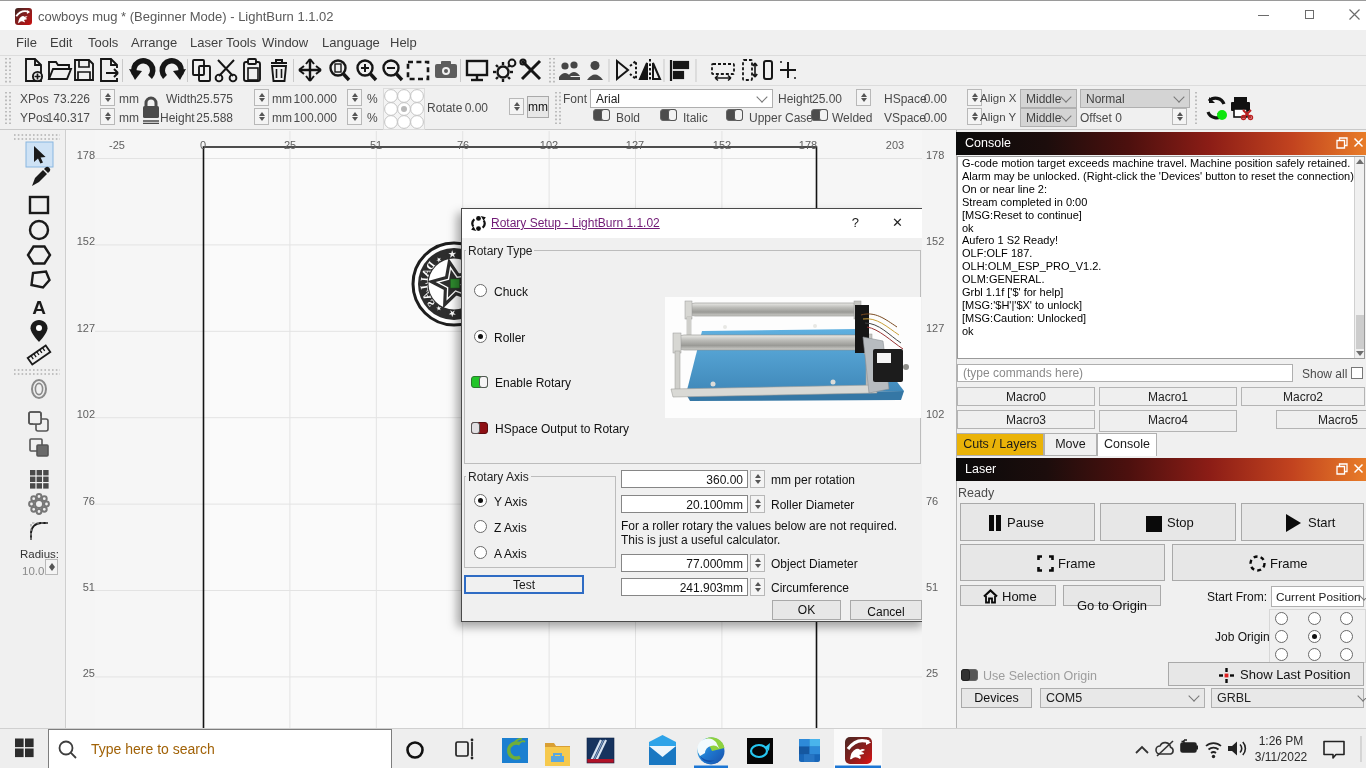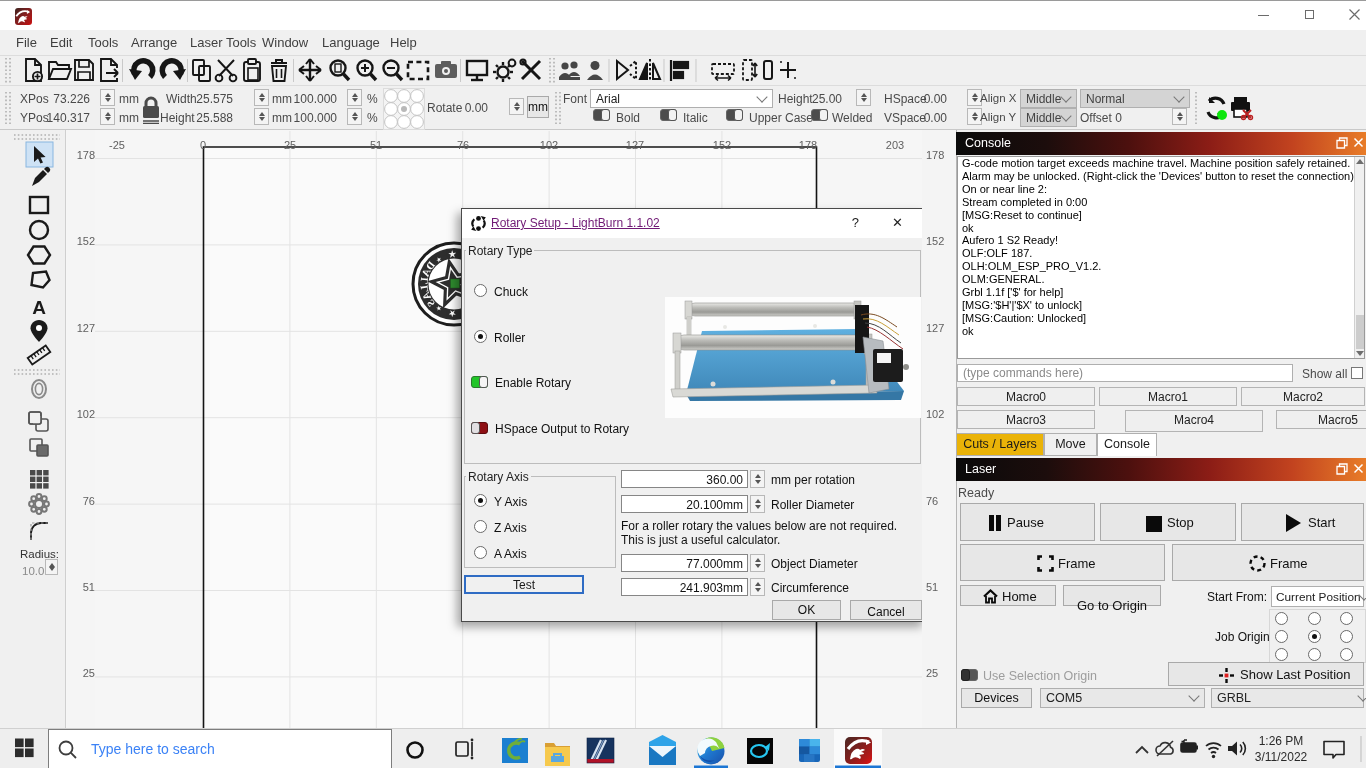--- a/index.html
+++ b/index.html
@@ -46,32 +46,33 @@
 #dlg{position:absolute;left:461px;top:208px;width:465px;height:414px;background:#f0f0f0;border:1px solid #4a4a4a;box-shadow:-4px 5px 9px rgba(0,0,0,.35);}
 #dlgtitle{position:absolute;left:0;top:0;width:463px;height:29px;background:#ffffff;}
 #dlgtitle .t{position:absolute;left:29px;top:7px;font-size:12px;color:#701a75;text-decoration:underline;}
 .gbox{position:absolute;border:1px solid #bcbcbc;}
 .glabel{position:absolute;font-size:12px;color:#222;background:#f0f0f0;padding:0 2px;}
 .dfield{position:absolute;background:#fff;border:1px solid #868686;font-size:12px;color:#111;text-align:right;}
 .dlabel{position:absolute;font-size:12px;color:#111;}
 
 #taskbar{position:absolute;left:0;top:728px;width:1366px;height:40px;background:#eeeeee;border-top:1px solid #d0d0d0;}
 #search{position:absolute;left:48px;top:0px;width:344px;height:40px;background:#fff;border:1px solid #7d7d7d;}
-#search span{position:absolute;left:42px;top:11px;color:#3b82f6;font-size:14px;}
+#search span{position:absolute;left:42px;top:11px;color:#a16207;font-size:14px;}
 </style></head>
 <body>
 
 <div id="titlebar">
   <div class="lb-logo" style="left:15px;top:7px;width:17px;height:17px;">
   <svg width="17" height="17" viewBox="0 0 27 27" style="position:absolute;left:0;top:0;">
     <path d="M2,13 Q10,2 22,6" fill="none" stroke="#fff" stroke-width="3"></path>
     <path d="M19,3.5 L24,6.5 L19,9.5" fill="#fff"></path>
     <path d="M5,24 Q6,15 11,13 Q14,12 15,14 Q18,12 20,14 L16,16 Q19,16 19,18 L14,19 Q17,21 15,23 Q11,20 8,22 Q6,25 5,24 Z" fill="#fff"></path>
   </svg>
 </div>
+  <div class="title">cowboys mug * (Beginner Mode) - LightBurn 1.1.02</div>
 </div>
 <div id="wbtn">
   <span style="right:97px;top:15px;width:11px;height:1.2px;background:#6b6b6b;display:block;position:absolute;"></span>
   <span style="right:52px;top:10px;width:9px;height:9px;border:1.2px solid #6b6b6b;display:block;position:absolute;"></span>
   <svg style="position:absolute;right:6px;top:9px;" width="11" height="11" viewBox="0 0 11 11">
       <path d="M0.5,0.5 L10.5,10.5 M10.5,0.5 L0.5,10.5" stroke="#6b6b6b" stroke-width="1.2"></path>
     </svg>
 </div>
 
 <div id="menubar">
@@ -541,21 +542,21 @@
 </div>
 <div class="combo" style="left:957px;top:364px;width:336px;height:18px;">
     <span class="cv" style="color:#8a8a8a;">(type commands here)</span>
   </div>
 <div class="tlabel" style="left:1302px;top:367px;position:absolute;">Show all</div>
 <div class="abs" style="left:1351px;top:367px;width:12px;height:12px;background:#fff;border:1px solid #777;"></div>
 <div class="macro" style="left:957px;top:387px;width:138px;height:19px;">Macro0</div>
 <div class="macro" style="left:1099px;top:387px;width:138px;height:19px;">Macro1</div>
 <div class="macro" style="left:1241px;top:387px;width:124px;height:19px;">Macro2</div>
 <div class="macro" style="left:957px;top:410px;width:138px;height:19px;">Macro3</div>
-<div class="macro" style="left:1125px;top:410px;width:138px;height:22px;">Macro4</div>
+<div class="macro" style="left:1099px;top:410px;width:138px;height:22px;">Macro4</div>
 <div class="macro" style="left:1276px;top:410px;width:124px;height:19px;">Macro5</div>
 
 <div class="abs" style="left:956px;top:433px;width:88px;height:23px;border:1px solid #b0b0b0;background:#eab308;text-align:center;font-size:12.5px;padding-top:3px;">Cuts / Layers</div>
 <div class="abs" style="left:1044px;top:433px;width:53px;height:23px;border:1px solid #b0b0b0;background:#f0f0f0;text-align:center;font-size:12.5px;padding-top:3px;">Move</div>
 <div class="abs" style="left:1097px;top:433px;width:60px;height:23px;border:1px solid #b0b0b0;border-bottom:none;background:#fff;text-align:center;font-size:12.5px;padding-top:3px;">Console</div>
 
 <div class="dock-title" style="left:956px;top:458px;position:absolute;width:410px;">
     <span>Laser</span>
 <svg style="position:absolute;right:18px;top:5px;" width="12" height="12" viewBox="0 0 12 12">
       <path d="M3.5,3.5 V1 H11 V8.5 H8.5 M1,3.5 H8.5 V11 H1 Z" fill="none" stroke="#fff" stroke-width="1.3"></path>

